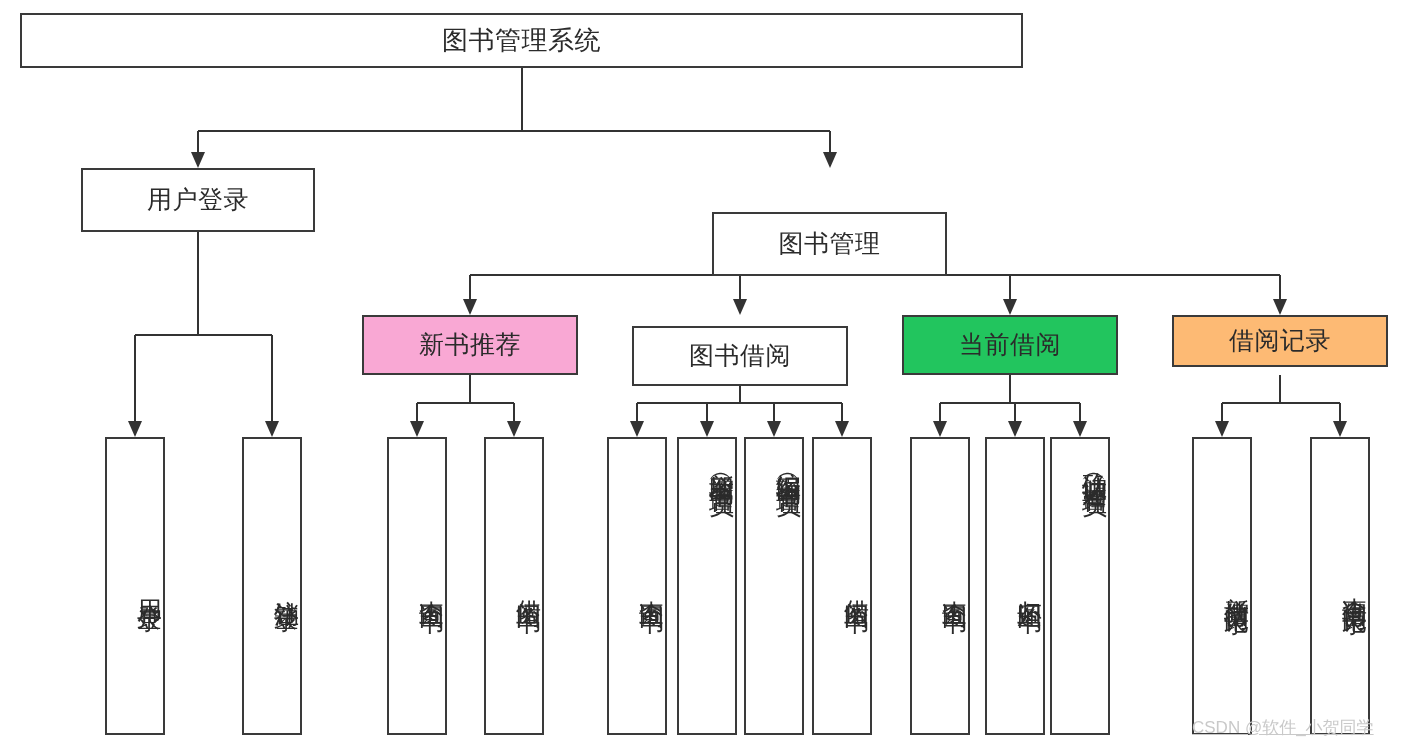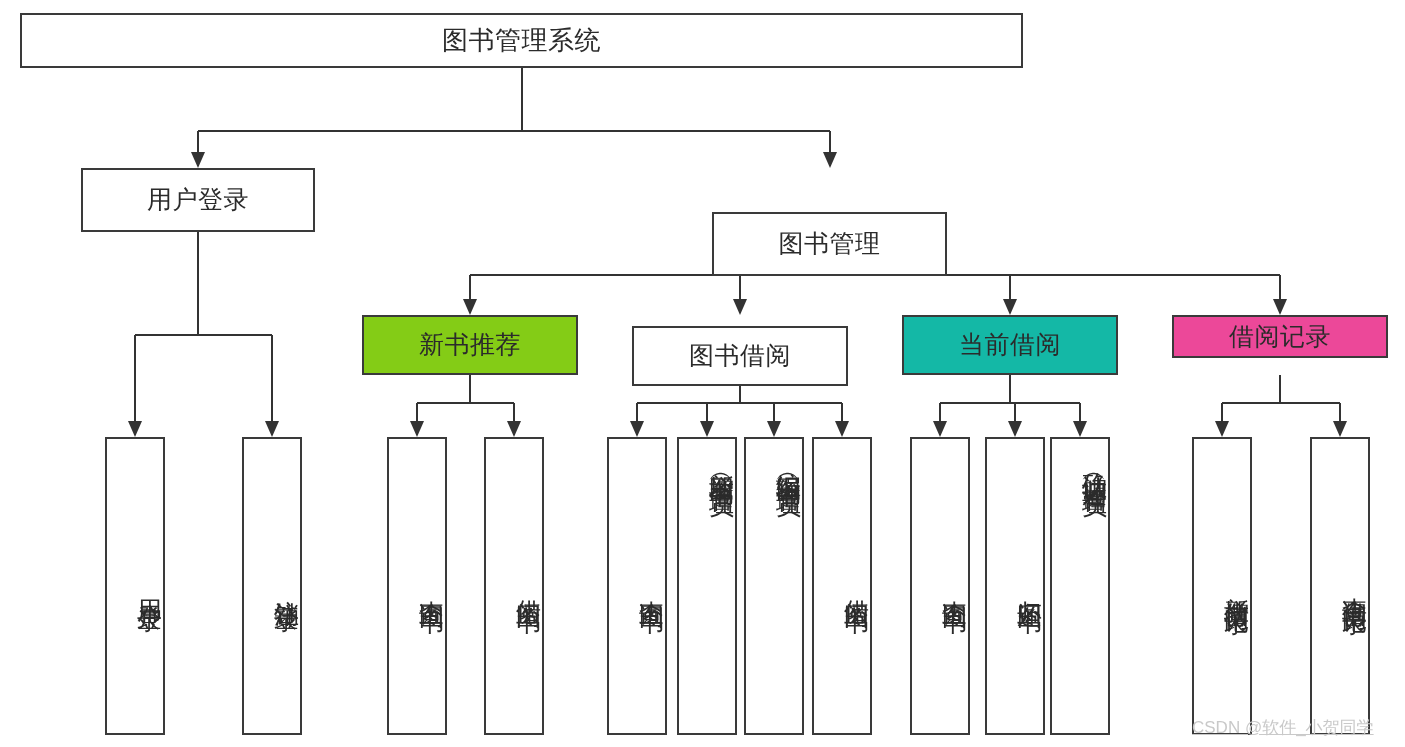--- a/index.html
+++ b/index.html
@@ -135,30 +135,30 @@
   <div id="nodes">
       <div class="node horizontal root" style="left: 20px; top: 13px; width: 1003px; height: 55px; border-color: rgb(58, 58, 58); background: rgb(255, 255, 255); color: rgb(43, 43, 43);">
         <span class="node-label">图书管理系统</span>
       </div>
       <div class="node horizontal" style="left: 81px; top: 168px; width: 234px; height: 64px; border-color: rgb(58, 58, 58); background: rgb(255, 255, 255); color: rgb(43, 43, 43);">
         <span class="node-label">用户登录</span>
       </div>
       <div class="node horizontal" style="left: 712px; top: 168px; width: 235px; height: 64px; border-color: rgb(58, 58, 58); background: rgb(255, 255, 255); color: rgb(43, 43, 43); margin-top: 44px;">
         <span class="node-label">图书管理</span>
       </div>
-      <div class="node horizontal" style="left: 362px; top: 315px; width: 216px; height: 60px; border-color: rgb(58, 58, 58); background: #84cc16; color: rgb(43, 43, 43);">
+      <div class="node horizontal" style="left: 362px; top: 315px; width: 216px; height: 60px; border-color: rgb(58, 58, 58); background: #f9a8d4; color: rgb(43, 43, 43);">
         <span class="node-label">新书推荐</span>
       </div>
       <div class="node horizontal" style="left: 632px; top: 315px; width: 216px; height: 60px; border-color: rgb(58, 58, 58); background: rgb(255, 255, 255); color: rgb(43, 43, 43); margin-top: 11px;">
         <span class="node-label">图书借阅</span>
       </div>
-      <div class="node horizontal" style="left: 902px; top: 315px; width: 216px; height: 60px; border-color: rgb(58, 58, 58); background: #14b8a6; color: rgb(43, 43, 43);">
+      <div class="node horizontal" style="left: 902px; top: 315px; width: 216px; height: 60px; border-color: rgb(58, 58, 58); background: #22c55e; color: rgb(43, 43, 43);">
         <span class="node-label">当前借阅</span>
       </div>
-      <div class="node horizontal" style="left: 1172px; top: 315px; width: 216px; height: 43px; border-color: rgb(58, 58, 58); background: #ec4899; color: rgb(43, 43, 43);">
+      <div class="node horizontal" style="left: 1172px; top: 315px; width: 216px; height: 52px; border-color: rgb(58, 58, 58); background: #fdba74; color: rgb(43, 43, 43);">
         <span class="node-label">借阅记录</span>
       </div>
       <div class="node vertical centered" style="left: 105px; top: 437px; width: 60px; height: 298px; border-color: rgb(58, 58, 58); background: rgb(255, 255, 255); color: rgb(43, 43, 43);">
         <span class="node-label">用户登录</span>
       </div>
       <div class="node vertical centered" style="left: 242px; top: 437px; width: 60px; height: 298px; border-color: rgb(58, 58, 58); background: rgb(255, 255, 255); color: rgb(43, 43, 43);">
         <span class="node-label">注销登录</span>
       </div>
       <div class="node vertical centered" style="left: 387px; top: 437px; width: 60px; height: 298px; border-color: rgb(58, 58, 58); background: rgb(255, 255, 255); color: rgb(43, 43, 43);">
         <span class="node-label">查询图书</span>

